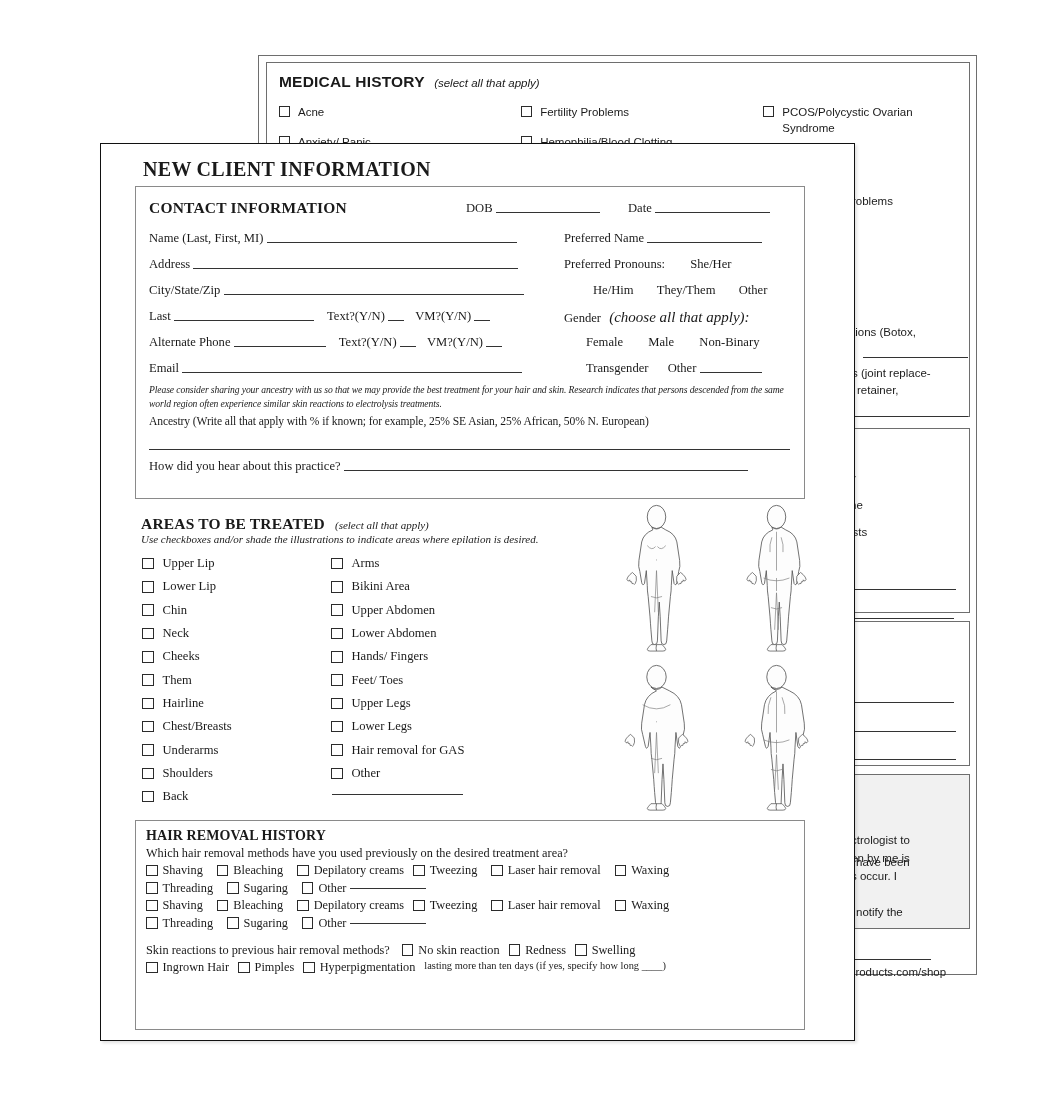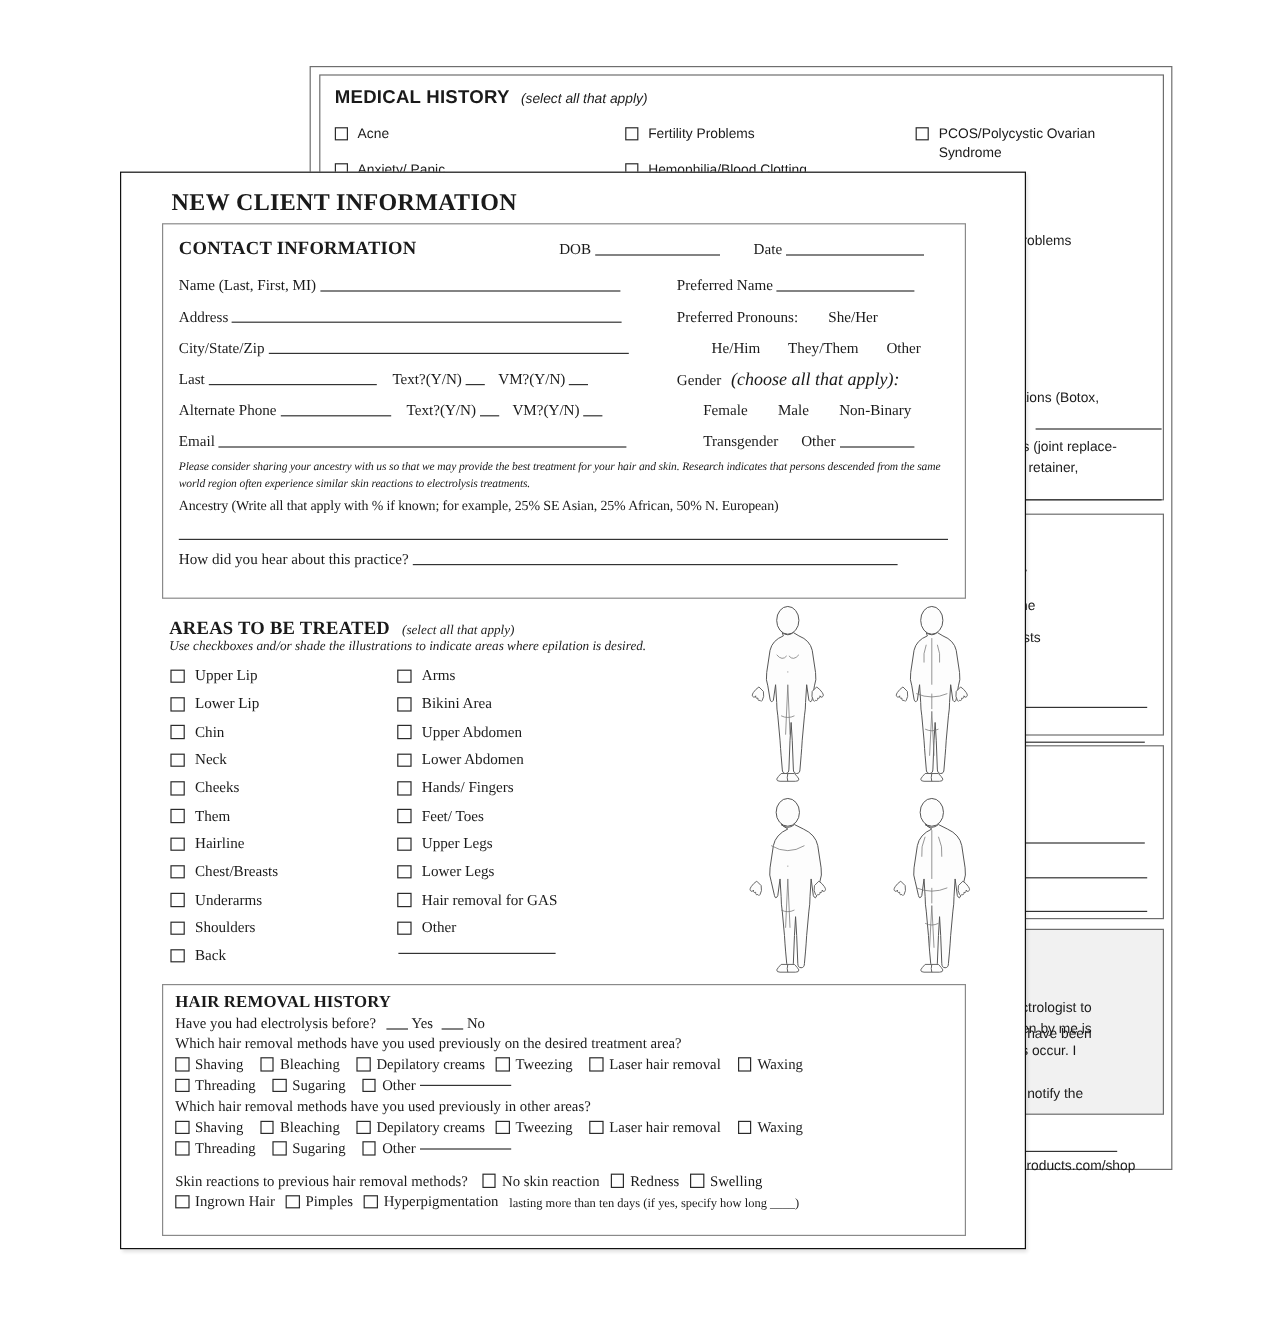--- a/index.html
+++ b/index.html
@@ -95,21 +95,21 @@
   .figs{position:absolute;left:508px;top:360px;width:215px;height:300px;}
   .fig{position:absolute;width:95px;height:148px;}
 
   
   .hrh-box{
     position:absolute;left:34px;top:676px;width:670px;height:210px;
     border:1.4px solid #8a8a8a;box-sizing:border-box;padding:6px 10px;
   }
   .hrh-title{font-size:14px;font-weight:bold;letter-spacing:.1px;margin:1px 0 1px 0;}
   .hrh-q{font-size:12.3px;margin:1.5px 0;}
-  .hrh-row{display:flex;align-items:flex-end;flex-wrap:nowrap;margin:2.5px 0;font-size:12.3px;}
+  .hrh-row{display:flex;align-items:flex-start;flex-wrap:nowrap;margin:2.5px 0;font-size:12.3px;}
   .hrh-row .opt{display:flex;align-items:center;margin-right:14px;white-space:nowrap;}
   .hrh-row .opt.tight{margin-right:9px;}
   .hrh-row .cb{width:11.5px;height:11.5px;margin-right:5px;margin-top:0;}
   .small-note{font-size:10.4px;}
   .gap{height:7px;}
 </style>
 </head>
 <body>
 
 <div class="page" id="back-page">
@@ -455,27 +455,20 @@
         <path d="M78 76 q3 2 5 5 q2 3 0 4 q-1 1 -2 -1 q0 3 -2 2 q0 3 -2 2 q-1 2 -2 0 q-2 -3 -1 -8 z"></path>
         <path d="M44 151 q-3 3 -4 5 q0 2 3 2 l7 0 q1 -3 0 -7 z"></path>
         <path d="M56 151 q3 3 4 5 q0 2 -3 2 l-7 0 q-1 -3 0 -7 z"></path>
       </g>
     </svg>
   </div>
 
   <div class="hrh-box">
     <div class="hrh-title">HAIR REMOVAL HISTORY</div>
 
-    <div class="hrh-q">
-      <span>Have you had electrolysis before?</span>
-      <span class="ul" style="width:18px;margin-left:6px;"></span>
-      <span>Yes</span>
-      <span class="ul" style="width:18px;margin-left:4px;"></span>
-      <span>No</span>
-    </div>
 
     <div class="hrh-q">Which hair removal methods have you used previously on the desired treatment area?</div>
 
     <div class="hrh-row">
       <span class="opt">
           <span class="cb"></span>
           <span>Shaving</span>
         </span>
       <span class="opt">
           <span class="cb"></span>
@@ -508,21 +501,20 @@
           <span class="cb"></span>
           <span>Sugaring</span>
         </span>
       <span class="opt">
           <span class="cb"></span>
           <span>Other</span>
           <span class="ul" style="width:76px;margin-left:4px;"></span>
         </span>
     </div>
 
-    <div class="hrh-q">Which hair removal methods have you used previously in other areas?</div>
 
     <div class="hrh-row">
       <span class="opt">
           <span class="cb"></span>
           <span>Shaving</span>
         </span>
       <span class="opt">
           <span class="cb"></span>
           <span>Bleaching</span>
         </span>

